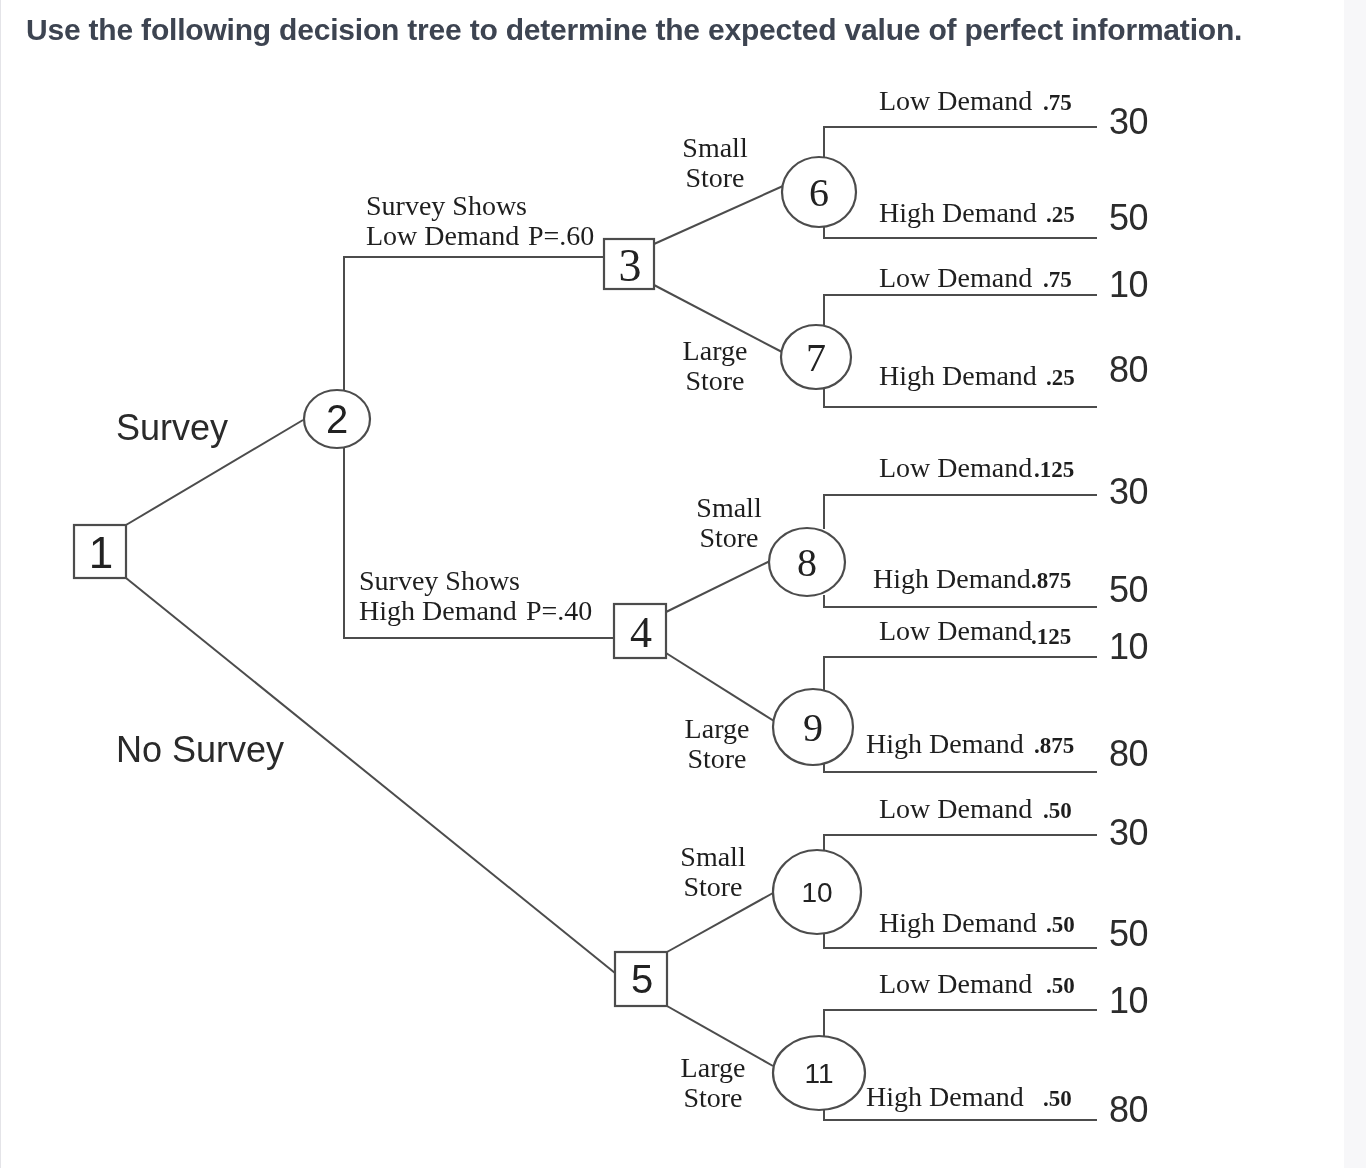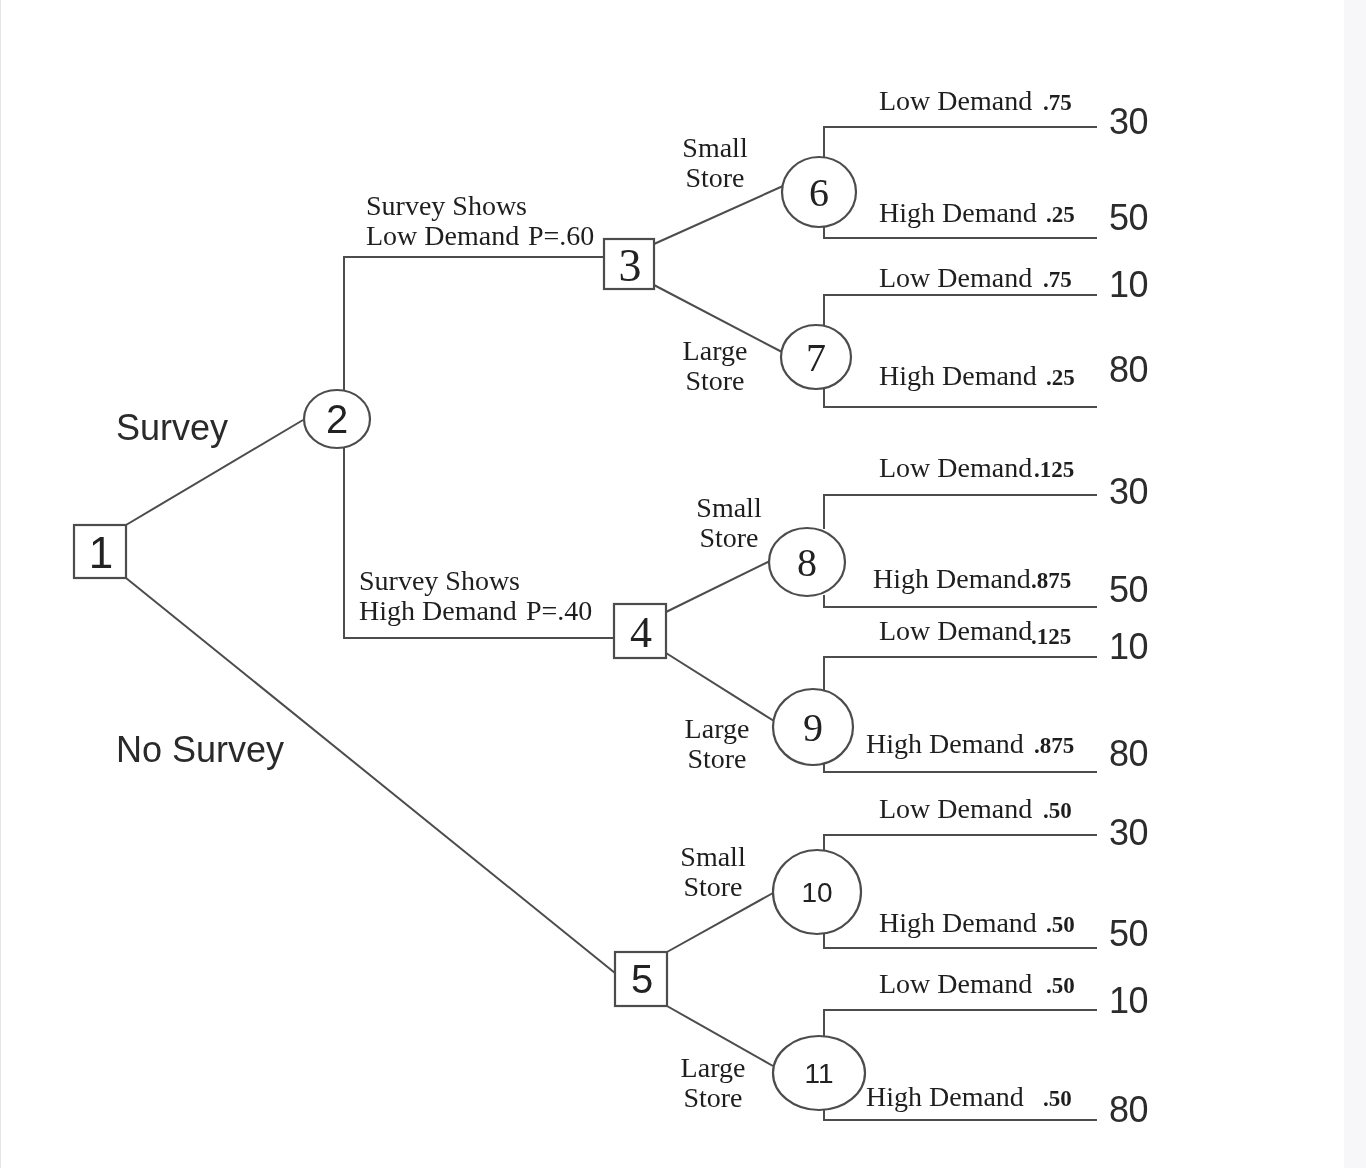--- a/index.html
+++ b/index.html
@@ -31,20 +31,21 @@
   .t-value{font-family:"Liberation Sans",sans-serif;font-size:36px;fill:#2c2c2c;letter-spacing:-0.5px;}
   .t-num{font-family:"Liberation Sans",sans-serif;text-anchor:middle;fill:#222;}
   .t-num-serif{font-family:"Liberation Serif","DejaVu Serif",serif;text-anchor:middle;fill:#222;} .fs46{font-size:46px;} .fs44{font-size:44px;}
   .fs40{font-size:40px;} .fs28{font-size:28px;}
 </style>
 </head>
 <body>
 
 <div class="page">
 
+  <div class="page-title">Use the following decision tree to determine the expected value of perfect information.</div>
 
   <svg class="tree" width="1366" height="1168" viewBox="0 0 1366 1168">
 
     <g>
 
       <line class="edge" x1="125" y1="525" x2="302" y2="420"></line>
       <line class="edge" x1="125" y1="578" x2="614" y2="973"></line>
 
       <polyline class="edge" points="343,391 343,257 603,257"></polyline>
       <polyline class="edge" points="343,447 343,638 613,638"></polyline>

